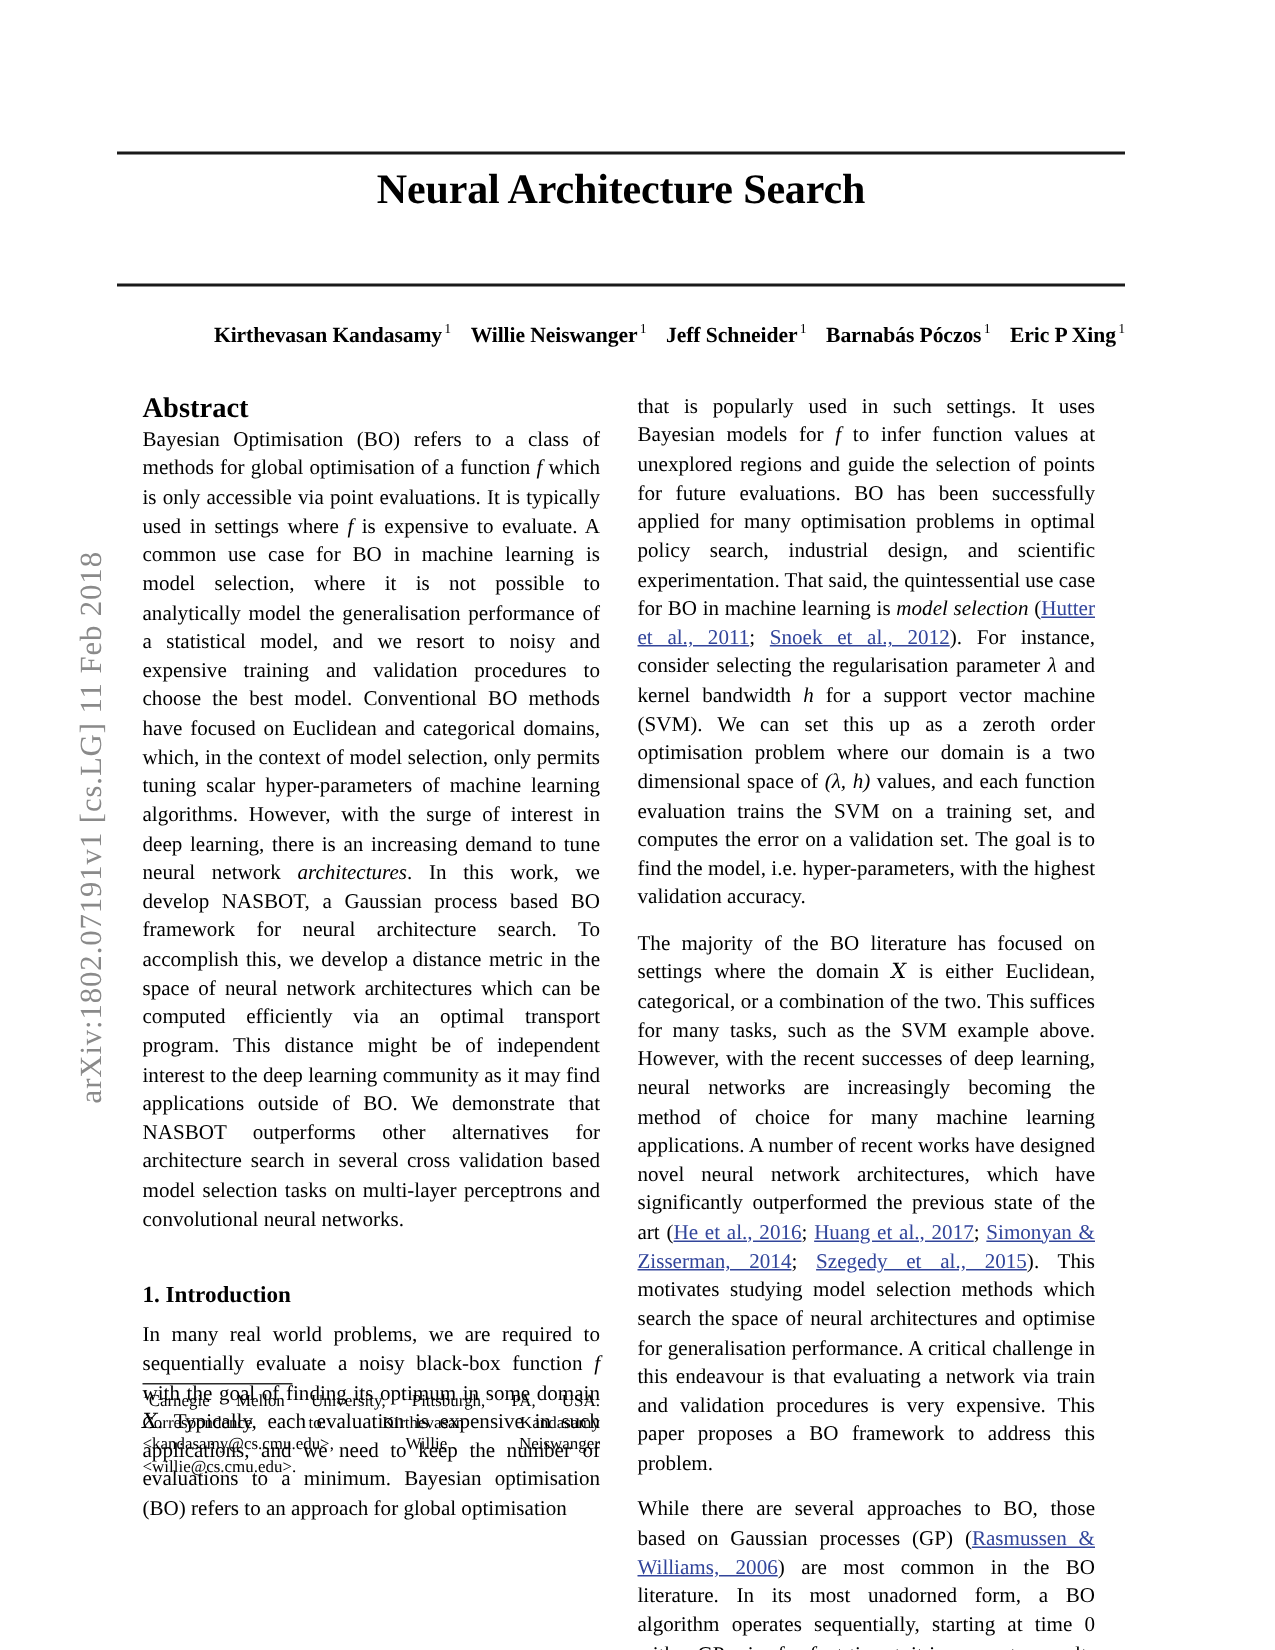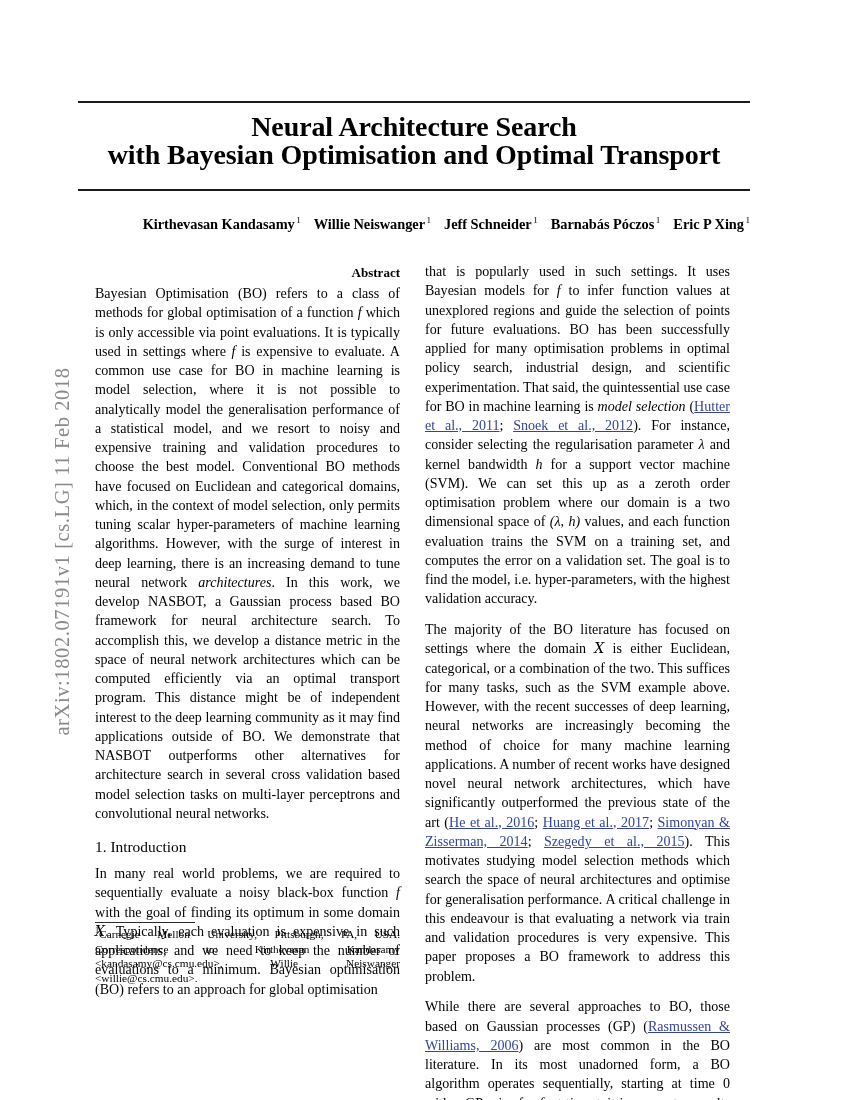--- a/index.html
+++ b/index.html
@@ -106,36 +106,36 @@
     line-height: 19.25px;
     text-align: justify;
     text-justify: inter-word;
     hyphens: none;
   }
   .col-left  { left: 17px; }
   .col-right { left: 347px; }
 
   h2.abstract-head {
     margin: 0 0 1px 0;
-    text-align: right;
-    font-size: 13px;
+    text-align: left;
+    font-size: 19px;
     font-weight: bold;
     line-height: 21px;
   }
 
   p.para {
     margin: 0 0 11.5px 0;
     text-indent: 0;
   }
   p.para:last-child { margin-bottom: 0; }
 
   h2.section-head {
     font-size: 15.4px;
-    font-weight: normal;
-    margin: 14px 0 7px 0;
+    font-weight: bold;
+    margin: 31px 0 7px 0;
     line-height: 20px;
     text-align: left;
   }
 
   .it { font-style: italic; }
   .cite { color: #32459b; }
   .mathvar { font-style: italic; font-family: "Liberation Serif", serif; }
   .cal { font-style: italic; font-family: "DejaVu Serif", serif; letter-spacing: 0.2px; }
   .mathrm { font-style: normal; }
 
@@ -167,21 +167,20 @@
 <div class="arxiv-stamp">
   <div class="txt">arXiv:1802.07191v1  [cs.LG]  11 Feb 2018</div>
 </div>
 
 <div class="page">
 
   <div class="rule rule-top"></div>
 
   <div class="title-block">
     <div class="title-line">Neural Architecture Search</div>
-    <div class="title-line">with Bayesian Optimisation and Optimal Transport</div>
   </div>
 
   <div class="rule rule-bottom"></div>
 
   <div class="authors">
     <span class="author"><span>Kirthevasan Kandasamy</span><sup class="aff">1</sup></span><span class="sep"></span><span class="author"><span>Willie Neiswanger</span><sup class="aff">1</sup></span><span class="sep"></span><span class="author"><span>Jeff Schneider</span><sup class="aff">1</sup></span><span class="sep"></span><span class="author"><span>Barnabás Póczos</span><sup class="aff">1</sup></span><span class="sep"></span><span class="author"><span>Eric P Xing</span><sup class="aff">1</sup></span>
   </div>
 
   <div class="columns">
 

